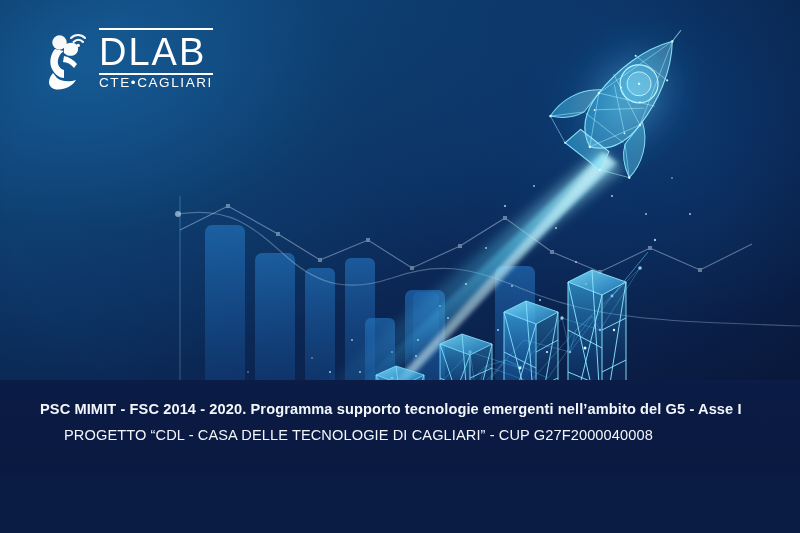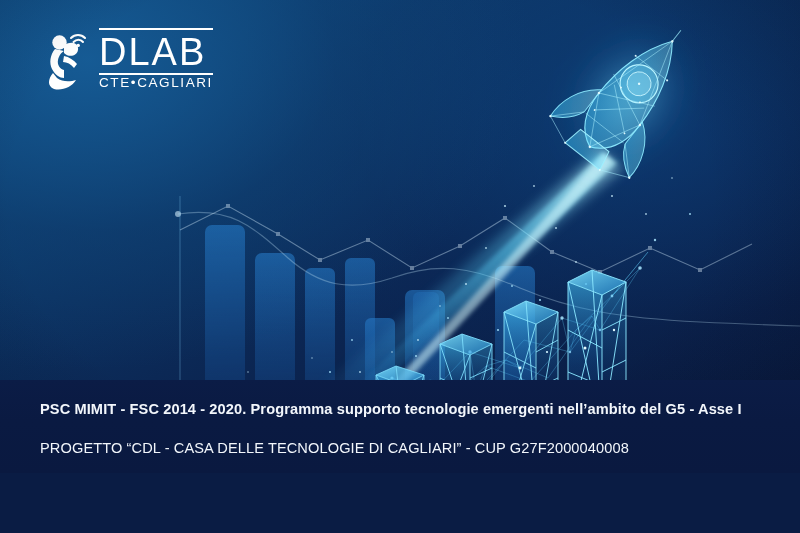--- a/index.html
+++ b/index.html
@@ -47,21 +47,21 @@
   
   #caption{
     position:absolute;left:0;bottom:0;width:800px;height:93px;
     background:linear-gradient(180deg,#0b1c46 0%, #0a1a42 45%, #0a1940 100%);
   }
   #caption .line{
     position:absolute;left:40px;color:#f2f6fb;
     font-size:14.6px;letter-spacing:0.1px;white-space:nowrap;
   }
   #caption .line1{top:21px;font-weight:700;}
-  #caption .line2{top:60px;font-weight:400;}
+  #caption .line2{top:47px;font-weight:400;margin-left:24px;}
 </style>
 </head>
 <body>
 
 <div id="stage">
 
   <div id="chart">
     <svg width="800" height="445" viewBox="0 0 800 445" xmlns="http://www.w3.org/2000/svg">
       <defs>
         <linearGradient id="bgBar" x1="0" y1="0" x2="0" y2="1">

